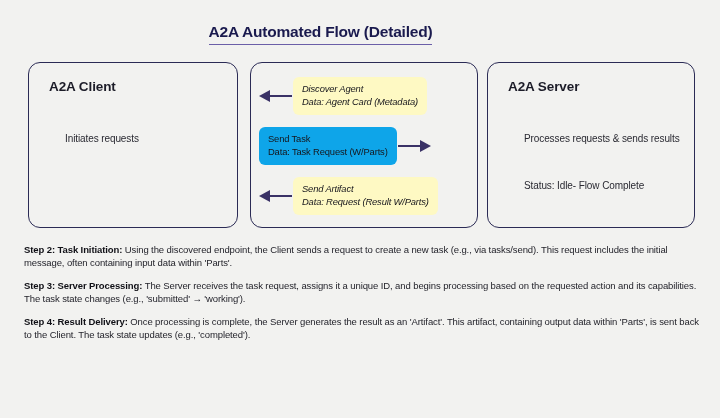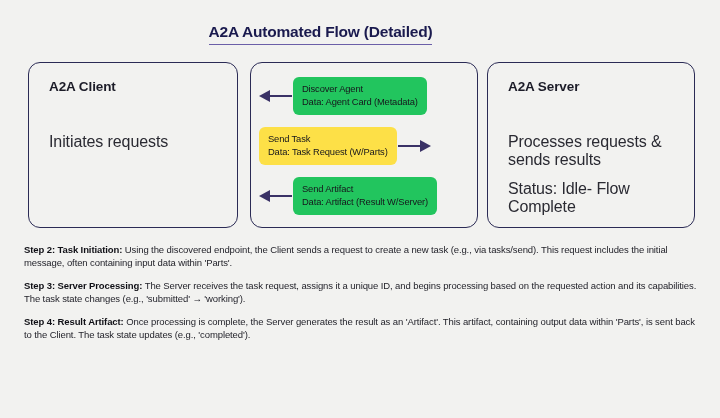--- a/index.html
+++ b/index.html
@@ -63,22 +63,22 @@
     position: absolute;
     top: 16px;
     left: 20px;
     font-size: 13.5px;
     font-weight: bold;
     color: #1c1c28;
     letter-spacing: -0.1px;
   }
   .panel-line {
     position: absolute;
-    left: 20px;
-    font-size: 16px;
+    left: 36px;
+    font-size: 10px;
     color: #2a2a32;
     letter-spacing: -0.1px;
   }
   .client-desc { top: 70px; }
   .server-desc { top: 70px; }
   .server-status { top: 117px; }
 
   
   .msg-row {
     position: absolute;
@@ -94,22 +94,22 @@
   .msg-box {
     box-sizing: border-box;
     border-radius: 6px;
     padding: 6px 9px 7px 9px;
     font-size: 9.4px;
     line-height: 1.38;
     color: #16161c;
     letter-spacing: -0.15px;
     white-space: nowrap;
   }
-  .msg-green { background: #22c55e; }
-  .msg-blue  { background: #fde047; }
+  .msg-green { background: #fef9c3; font-style: italic; }
+  .msg-blue  { background: #0ea5e9; }
 
   .msg-title { display: block; }
   .msg-data  { display: block; }
 
   
   .arrow {
     flex: 0 0 auto;
     width: 34px;
     height: 14px;
     position: relative;
@@ -199,21 +199,21 @@
         </span>
       </div>
 
       <div class="msg-row row-3">
         <span class="arrow arrow-left">
           <span class="head"></span>
             <span class="shaft"></span>
         </span>
         <span class="msg-box msg-green">
           <span class="msg-title">Send Artifact</span>
-          <span class="msg-data">Data: Artifact (Result W/Server)</span>
+          <span class="msg-data">Data: Request (Result W/Parts)</span>
         </span>
       </div>
 
     </div>
 
     <div class="panel panel-server">
       <div class="panel-title">A2A Server</div>
       <div class="panel-line server-desc">Processes requests &amp; sends results</div>
       <div class="panel-line server-status">Status: Idle- Flow Complete</div>
     </div>
@@ -225,17 +225,17 @@
 
     <div class="step">
       <span class="step-label">Step 2: Task Initiation:</span><span> Using the discovered endpoint, the Client sends a request to create a new task (e.g., via tasks/send). This request includes the initial message, often containing input data within 'Parts'.</span>
     </div>
 
     <div class="step">
       <span class="step-label">Step 3: Server Processing:</span><span> The Server receives the task request, assigns it a unique ID, and begins processing based on the requested action and its capabilities. The task state changes (e.g., 'submitted' → 'working').</span>
     </div>
 
     <div class="step">
-      <span class="step-label">Step 4: Result Artifact:</span><span> Once processing is complete, the Server generates the result as an 'Artifact'. This artifact, containing output data within 'Parts', is sent back to the Client. The task state updates (e.g., 'completed').</span>
+      <span class="step-label">Step 4: Result Delivery:</span><span> Once processing is complete, the Server generates the result as an 'Artifact'. This artifact, containing output data within 'Parts', is sent back to the Client. The task state updates (e.g., 'completed').</span>
     </div>
   </div>
 
 </div>
 
 </body></html>

